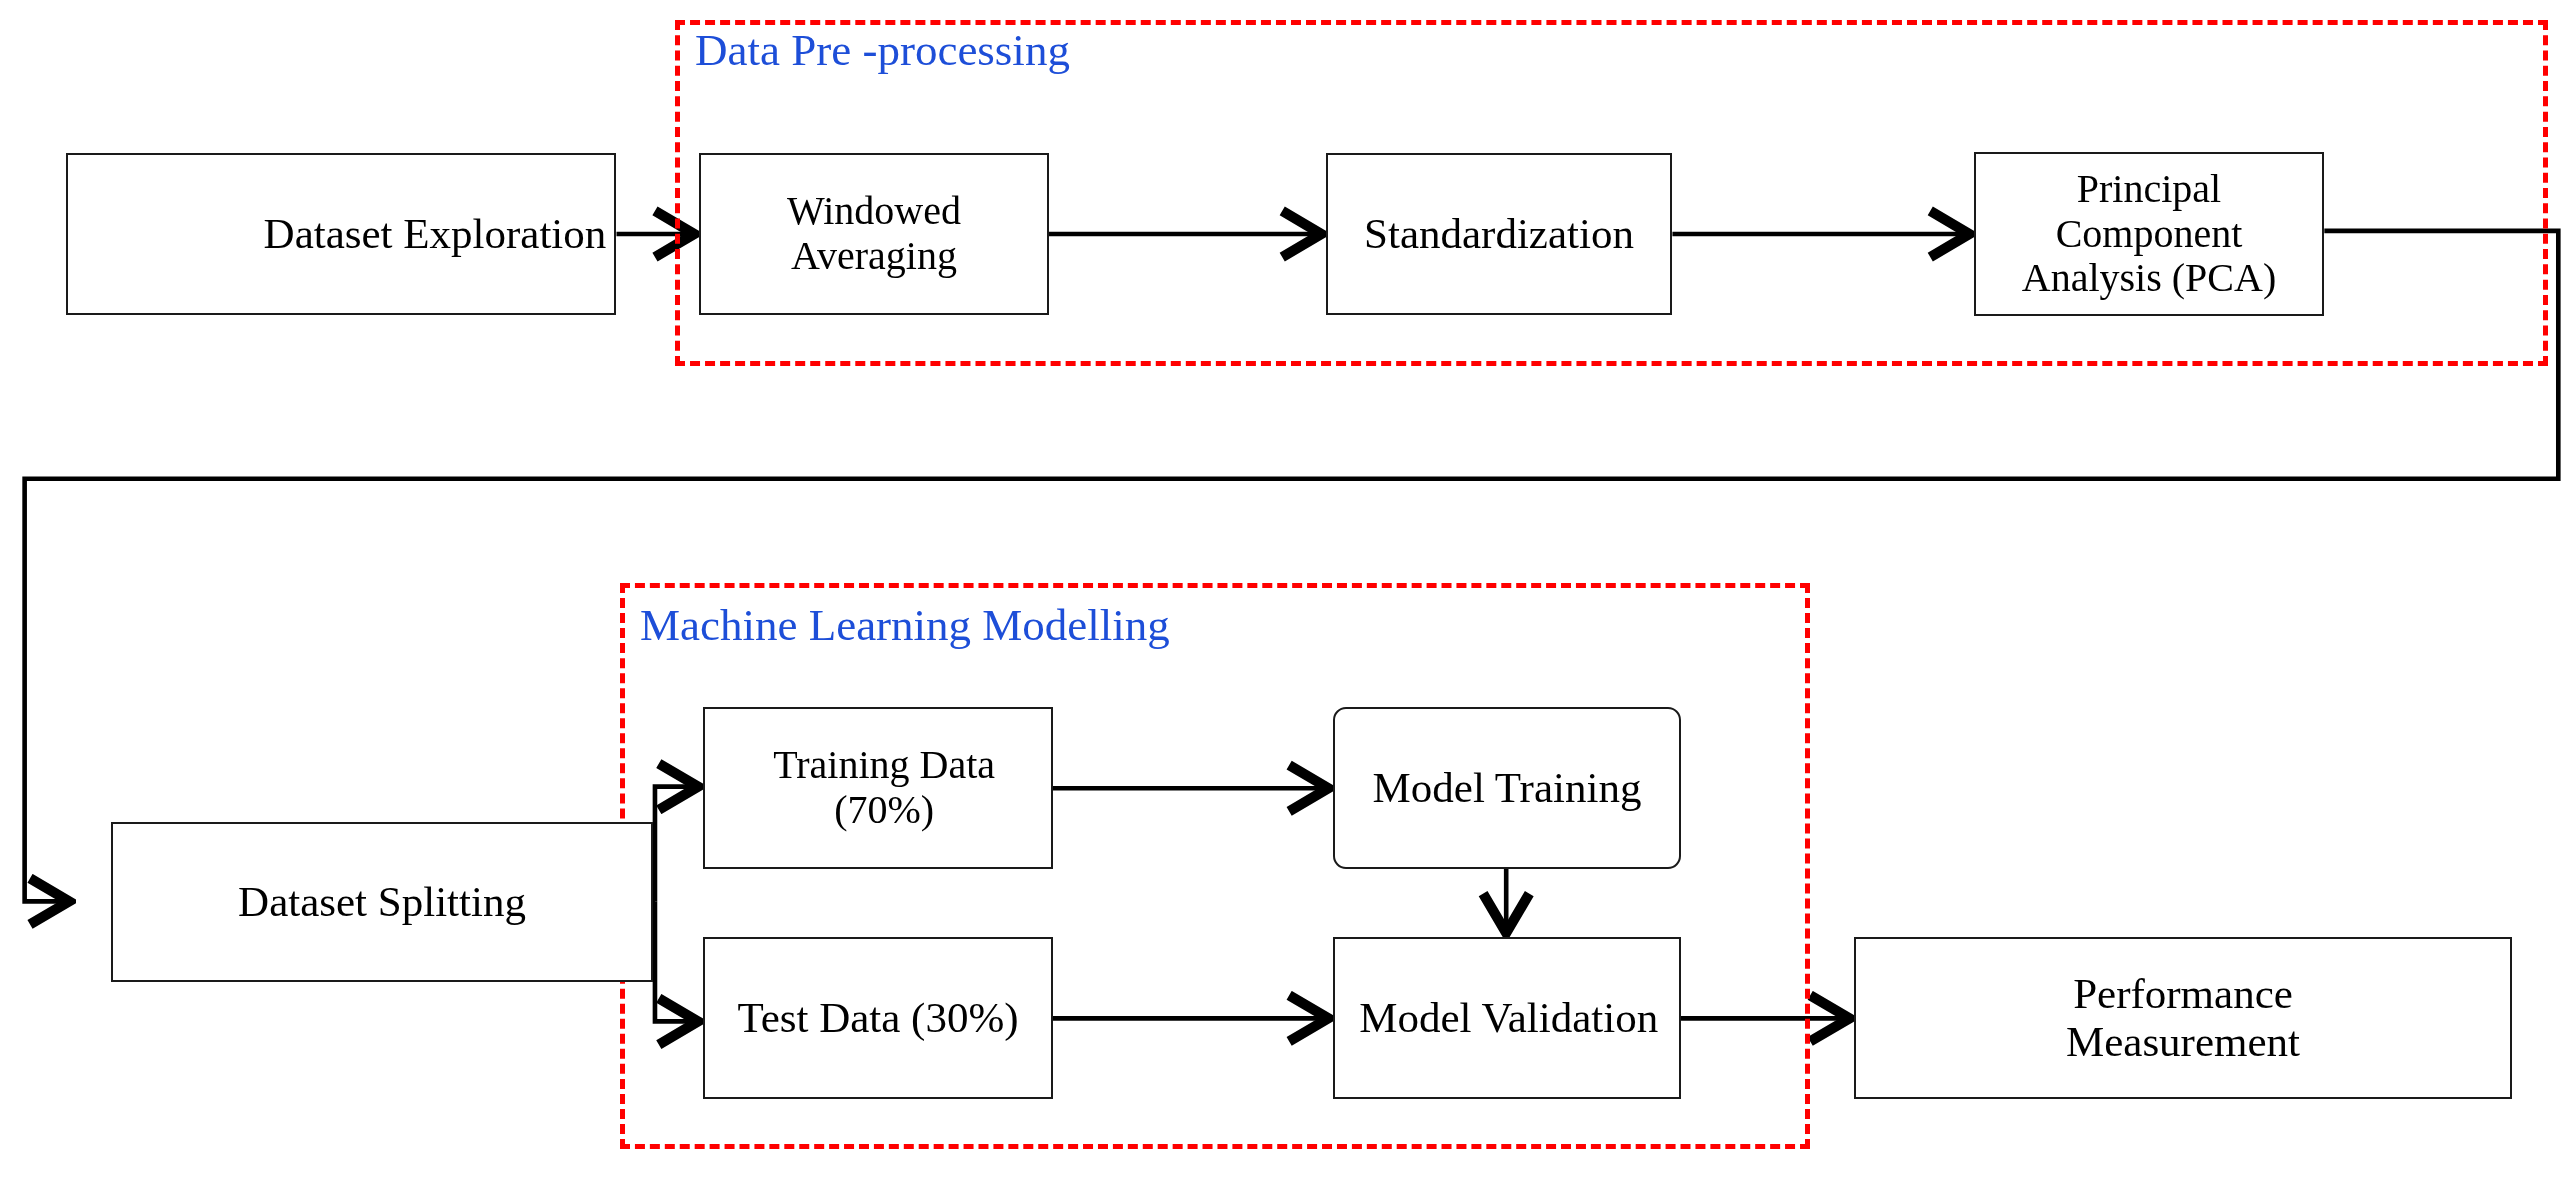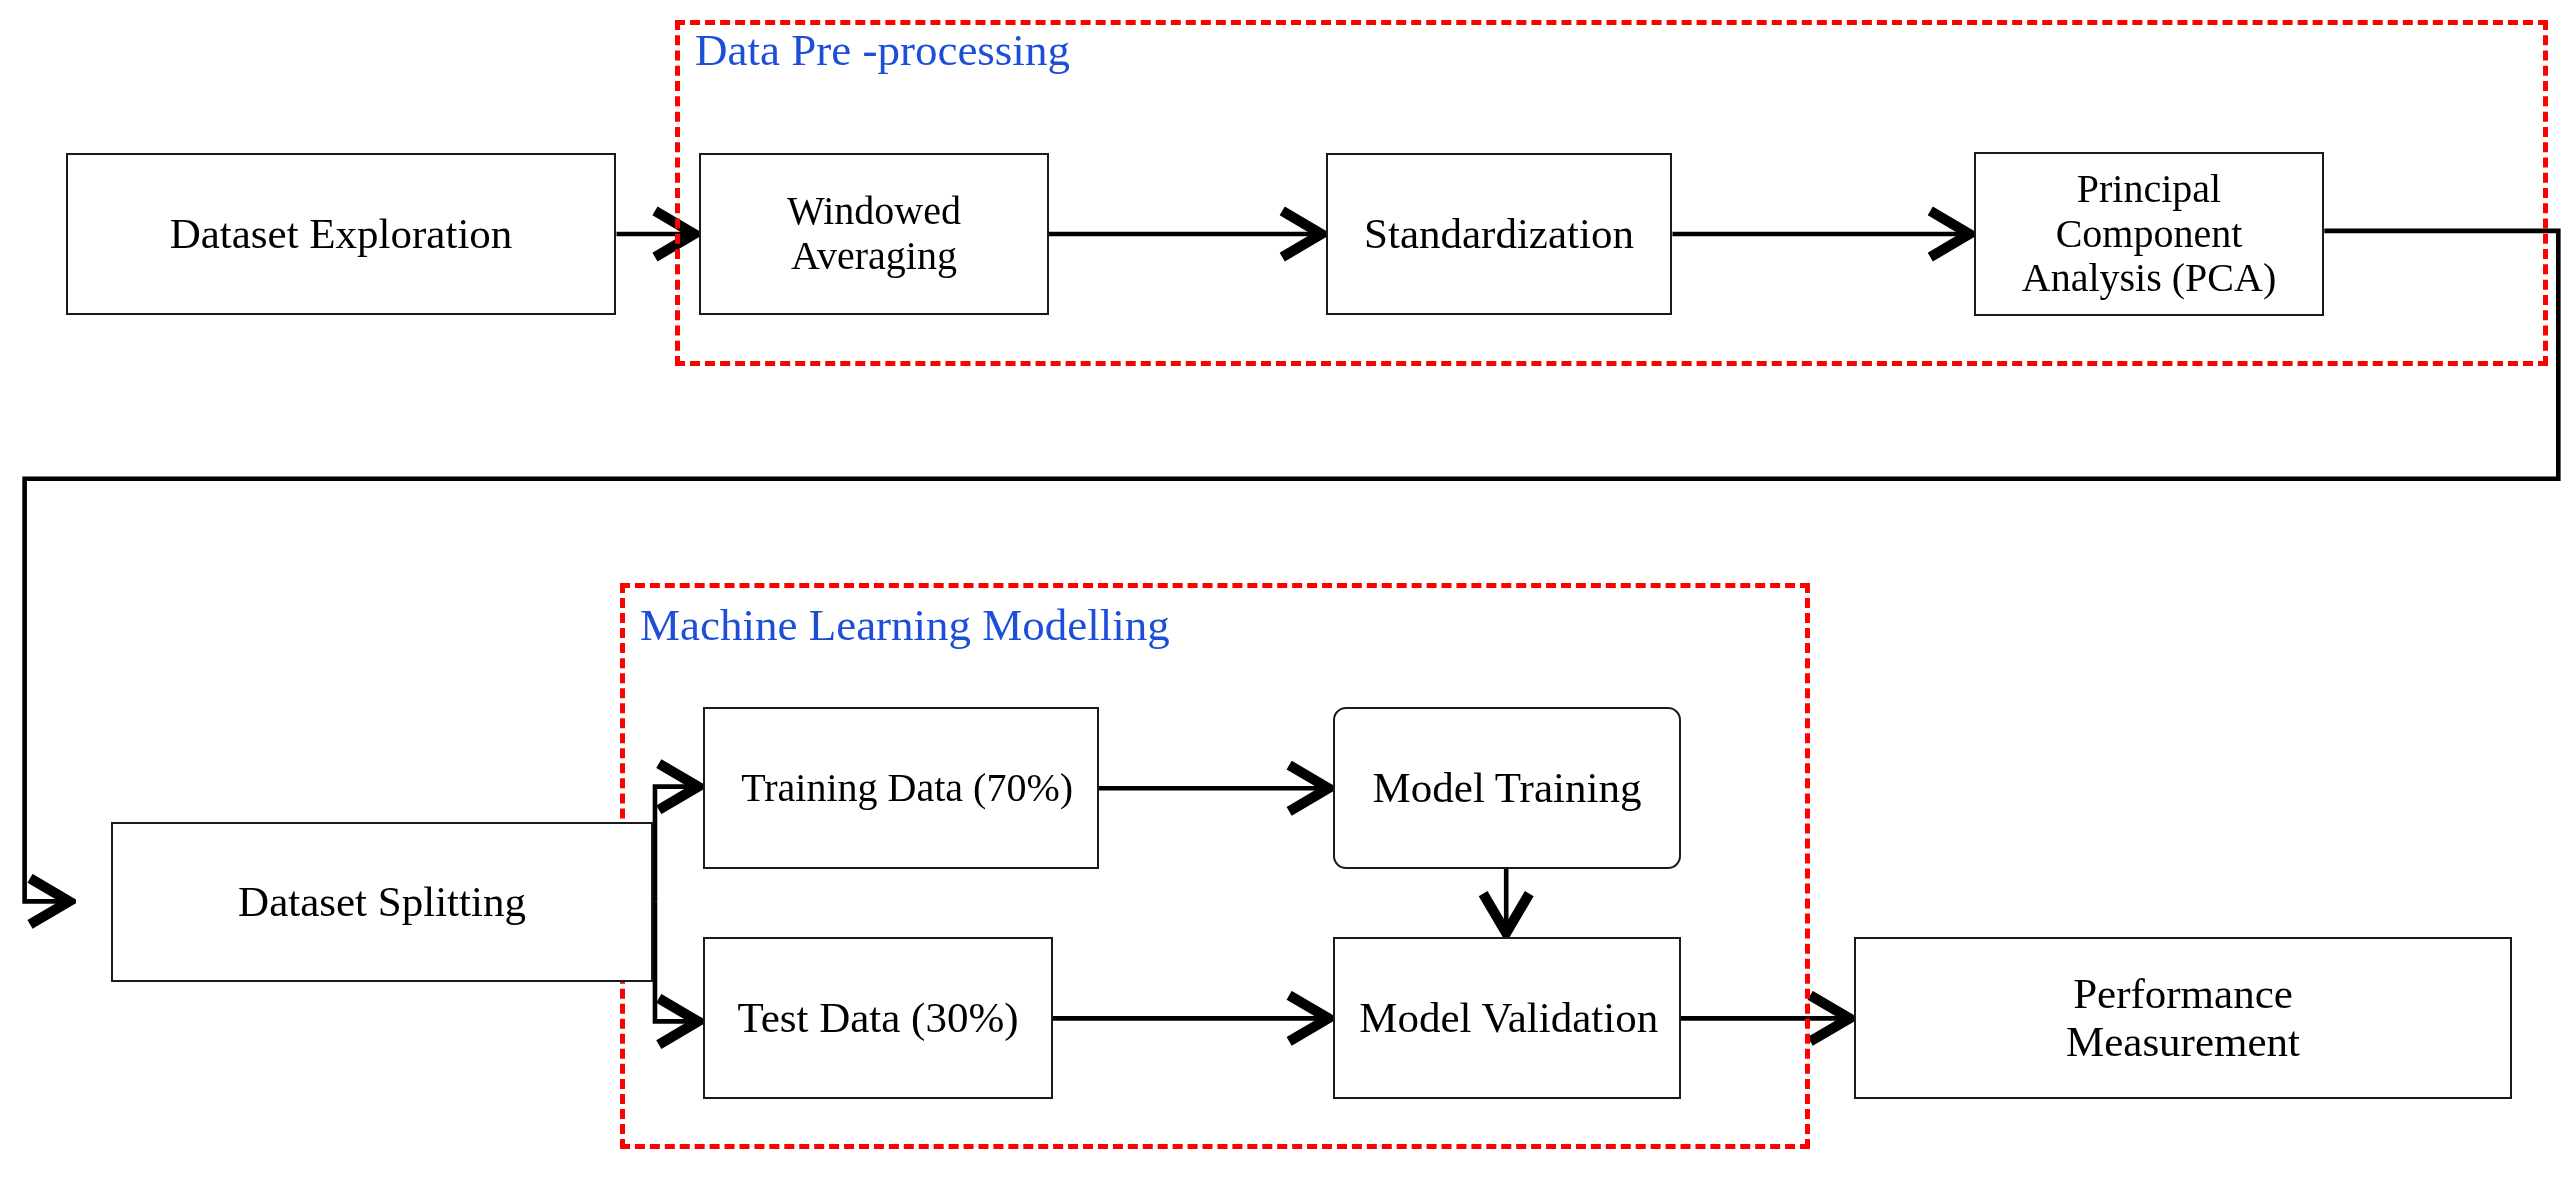--- a/index.html
+++ b/index.html
@@ -97,42 +97,42 @@
       <path d="M2184,1323 L2403,1323" marker-end="url(#chev)"></path>
     </g>
   </svg>
 
   <div class="group-frame" style="left:675px; top:20px; width:1873px; height:346px;"></div>
   <div class="group-title" style="left:695px; top:28px;">Data Pre -processing</div>
 
   <div class="group-frame" style="left:620px; top:583px; width:1190px; height:566px;"></div>
   <div class="group-title" style="left:640px; top:603px;">Machine Learning Modelling</div>
 
-  <div class="node-box" style="left:66px; top:153px; width:550px; height:162px;">
+  <div class="node-box" style="left:66px; top:153px; width:550px; height:162px;justify-content:flex-end;">
     <span class="node-label">Dataset Exploration</span>
   </div>
 
   <div class="node-box" style="left:699px; top:153px; width:350px; height:162px; font-size:40px;text-align:center;">
     <span class="node-label">Windowed Averaging</span>
   </div>
 
   <div class="node-box" style="left:1326px; top:153px; width:346px; height:162px;">
     <span class="node-label">Standardization</span>
   </div>
 
   <div class="node-box" style="left:1974px; top:152px; width:350px; height:164px; font-size:40px;">
     <span class="node-label">Principal Component
 Analysis (PCA)</span>
   </div>
 
   <div class="node-box" style="left:75px; top:822px; width:542px; height:160px;margin-left:36px;">
     <span class="node-label">Dataset Splitting</span>
   </div>
 
-  <div class="node-box" style="left:703px; top:707px; width:396px; height:162px; font-size:40px;padding-left:20px;">
+  <div class="node-box" style="left:703px; top:707px; width:350px; height:162px; font-size:40px;padding-left:20px;">
     <span class="node-label">Training Data (70%)</span>
   </div>
 
   <div class="node-box" style="left:1333px; top:707px; width:348px; height:162px;border-radius:13px;">
     <span class="node-label">Model Training</span>
   </div>
 
   <div class="node-box" style="left:703px; top:937px; width:350px; height:162px;">
     <span class="node-label">Test Data (30%)</span>
   </div>

